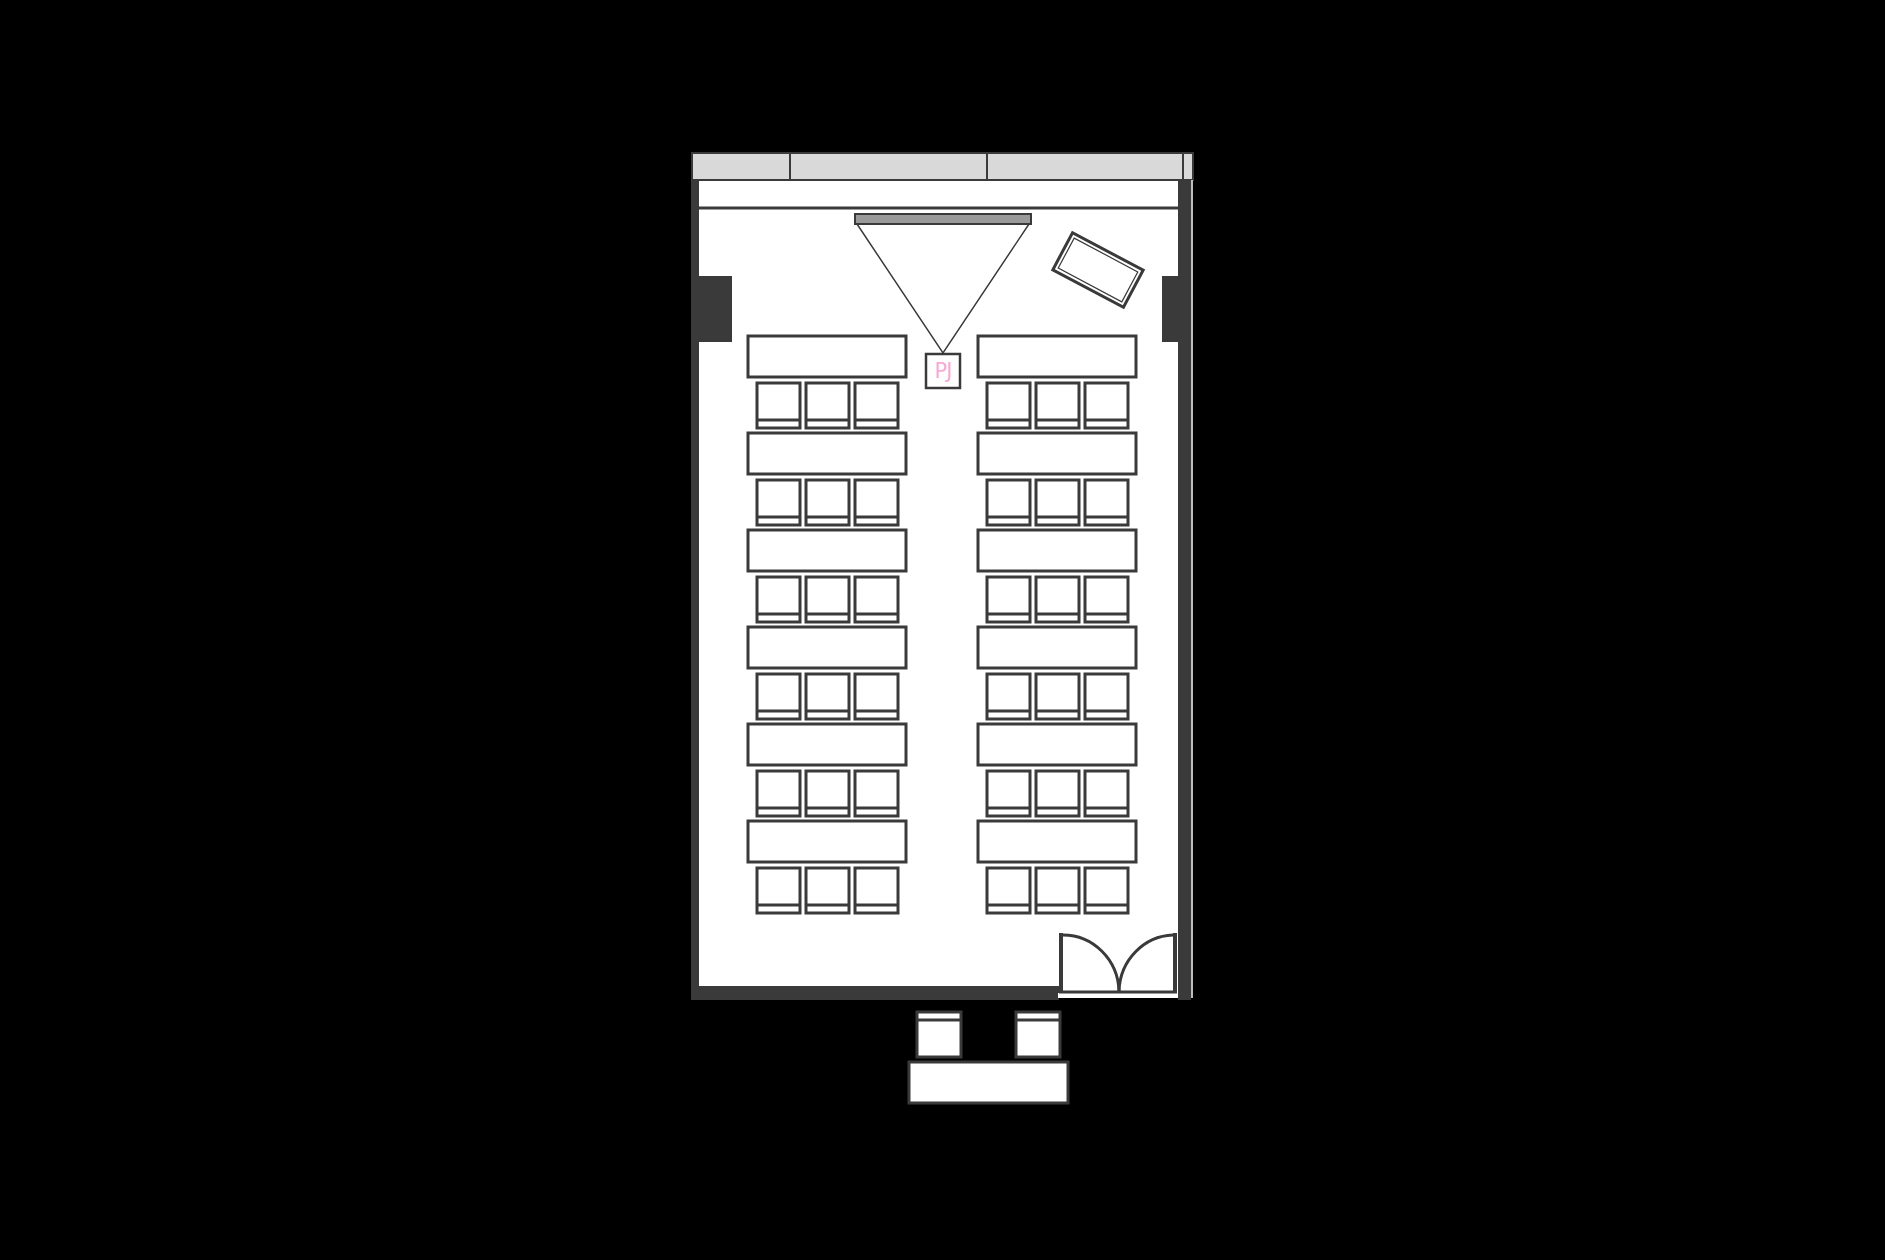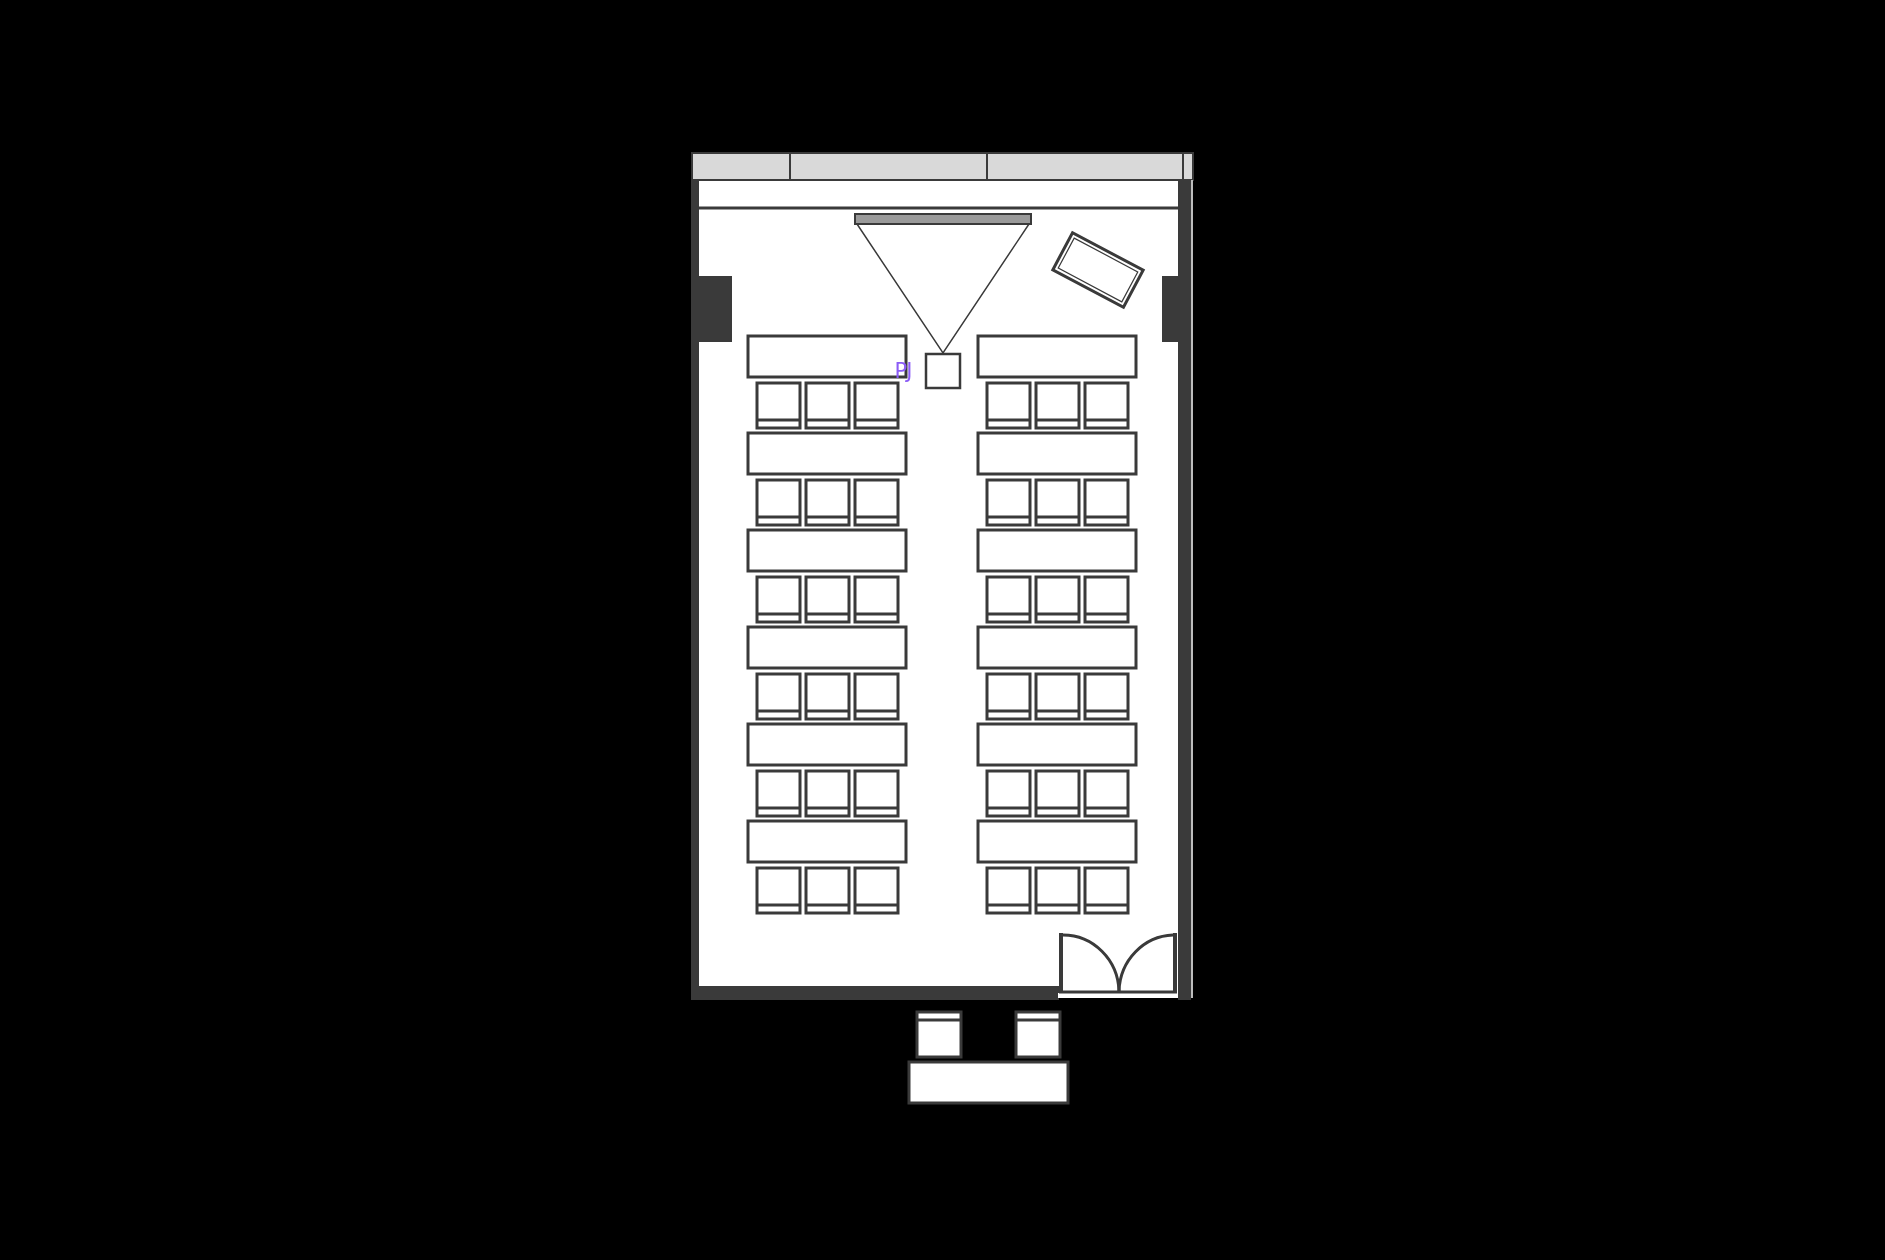--- a/index.html
+++ b/index.html
@@ -1,21 +1,21 @@
 <!DOCTYPE html>
 <html><head>
   <meta charset="utf-8">
   <style>
     html, body { margin: 0; padding: 0; background: #000000; }
     body { width: 1885px; height: 1260px; position: relative; overflow: hidden;
            font-family: "Liberation Sans", sans-serif; }
     #plan { position: absolute; left: 0; top: 0; }
-    .pj-label { position: absolute; width: 52px; height: 35px; left: 877px; top: 353px;
+    .pj-label { position: absolute; width: 36px; height: 35px; left: 925px; top: 353px;
                 display: flex; align-items: center; justify-content: center;
-                font-family: "DejaVu Sans", sans-serif; font-size: 21px; color: #8b5cf6;
+                font-family: "DejaVu Sans", sans-serif; font-size: 21px; color: #f9a8d4;
                 letter-spacing: -1px; }
   </style>
 </head>
 <body>
 
 <svg id="plan" width="1885" height="1260" viewBox="0 0 1885 1260" xmlns="http://www.w3.org/2000/svg">
 
   <rect x="692" y="153" width="500" height="845" fill="#ffffff"></rect>
 
   <g>

